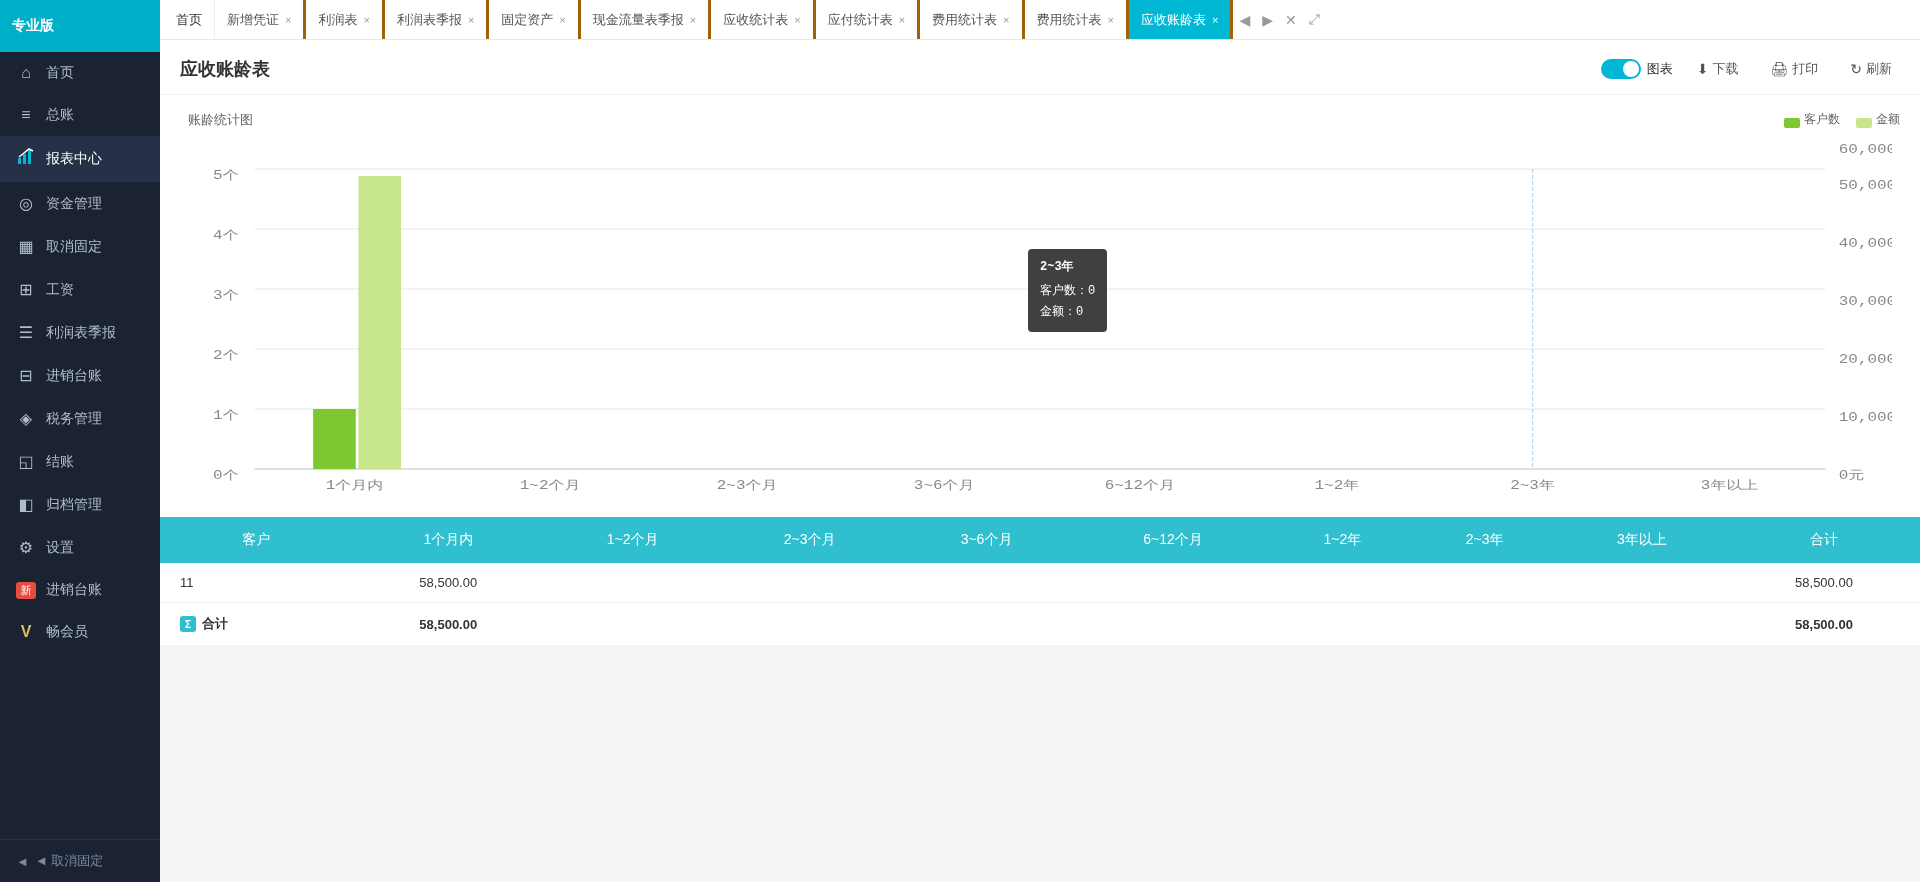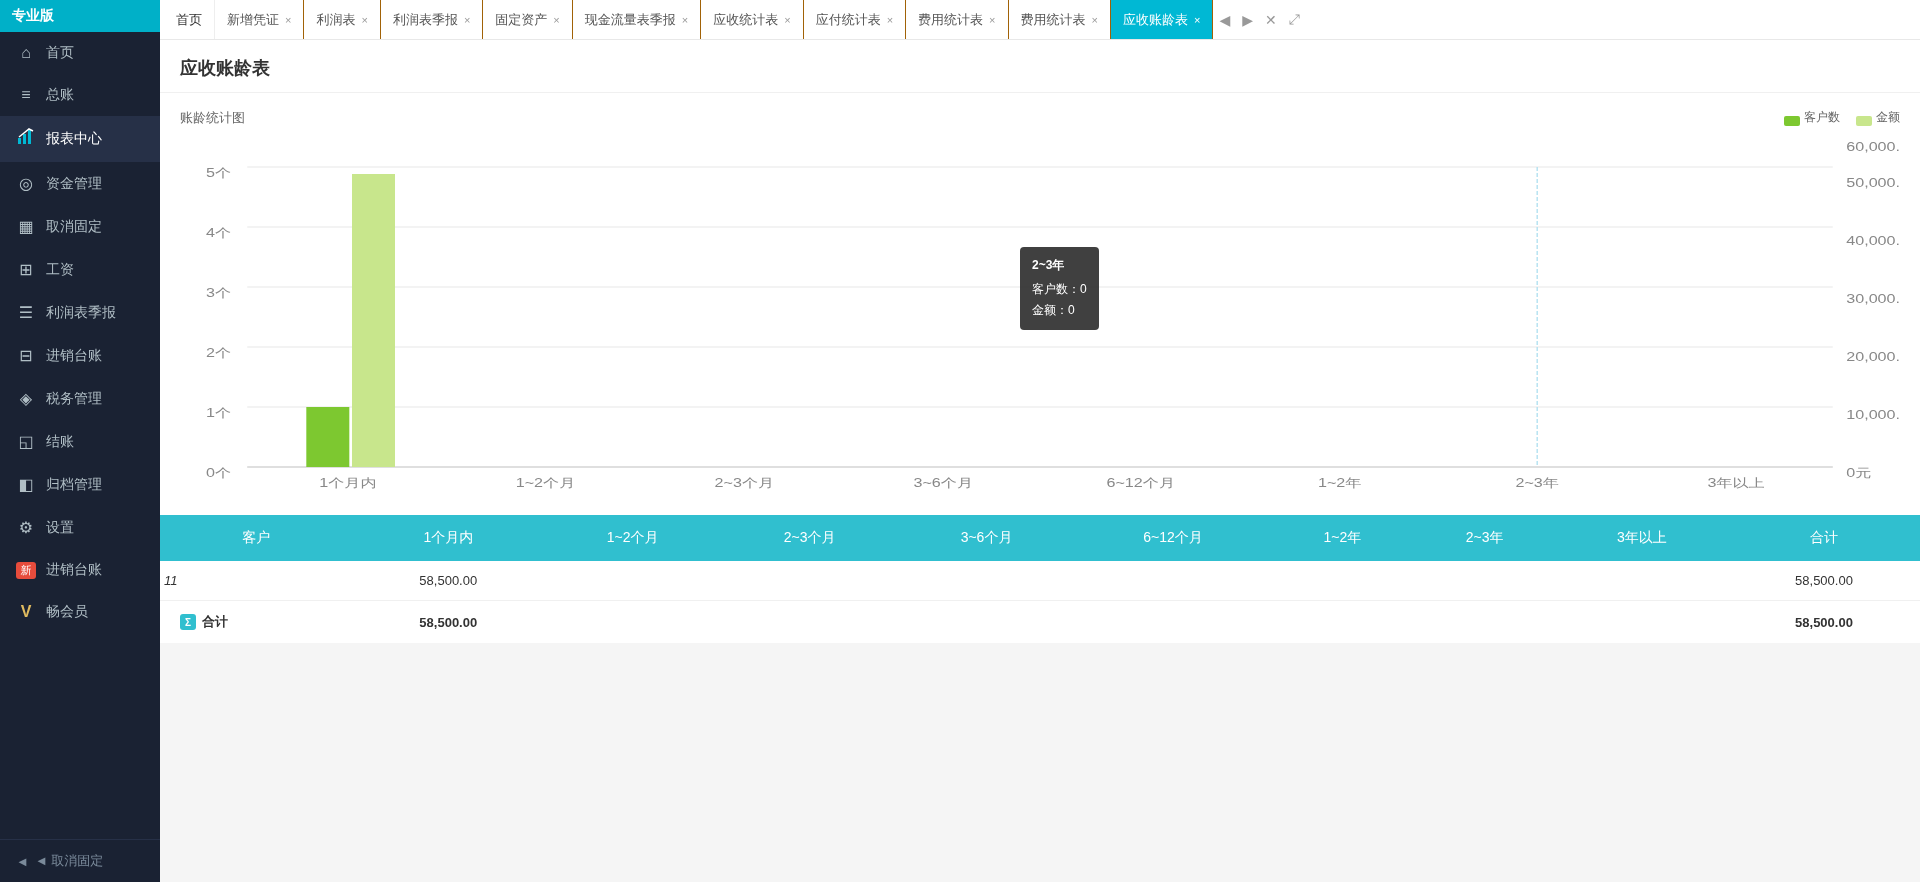--- a/index.html
+++ b/index.html
@@ -14,21 +14,21 @@
       flex-direction: column;
       height: 100%;
       flex-shrink: 0;
     }
     .sidebar-logo {
       background: #00b0c8;
       padding: 8px 12px;
       font-size: 14px;
       color: #fff;
       font-weight: bold;
-      height: 32px;
+      height: 52px;
       display: flex;
       align-items: center;
     }
     .sidebar-item {
       display: flex;
       align-items: center;
       padding: 12px 16px;
       cursor: pointer;
       color: #b0bec5;
       font-size: 14px;
@@ -70,21 +70,21 @@
     }
     .tab-item {
       display: flex;
       align-items: center;
       padding: 0 12px;
       height: 40px;
       font-size: 13px;
       cursor: pointer;
       white-space: nowrap;
       color: #555;
-      border-right: 1px solid #a16207;
+      border-right: 3px solid #a16207;
       gap: 4px;
     }
     .tab-item:first-child { color: #333; font-weight: 500; border-right: 1px solid #eee; }
     .tab-item.active {
       background: #00b8d4;
       color: #fff;
     }
     .tab-item .close-btn {
       font-size: 11px;
       color: #999;
@@ -165,22 +165,23 @@
       color: #555;
       font-size: 13px;
       cursor: pointer;
       padding: 4px 8px;
     }
     .action-icon { font-size: 14px; }
 
     
     .chart-container {
       background: #fff;
-      padding: 16px 20px;
+      padding: 16px 28px;
       position: relative;
+      font-family: Liberation Mono, monospace;
     }
     .chart-title {
       font-size: 13px;
       color: #666;
       margin-bottom: 10px;
     }
     .chart-legend {
       position: absolute;
       top: 16px;
       right: 20px;
@@ -244,21 +245,21 @@
     .data-table tbody tr {
       background: #fff;
       border-bottom: 1px solid #f0f0f0;
     }
     .data-table tbody td {
       padding: 12px 10px;
       font-size: 13px;
       color: #333;
       text-align: center;
     }
-    .data-table tbody td:first-child { text-align: left; padding-left: 4px; font-style: italic; }
+    .data-table tbody td:first-child { text-align: left; padding-left: 20px; }
     .data-table tfoot tr {
       background: #fff;
       border-top: 1px solid #e0e0e0;
     }
     .data-table tfoot td {
       padding: 12px 10px;
       font-size: 13px;
       font-weight: bold;
       color: #333;
       text-align: center;
@@ -408,20 +409,40 @@
     <div class="tab-nav-btn">▶</div>
     <div class="tab-nav-btn">✕</div>
     <div class="tab-nav-btn">⤢</div>
   </div>
 
   <div class="page-content">
     <div class="content-area">
 
       <div class="page-header">
         <span class="page-title">应收账龄表</span>
+        <div class="header-actions">
+          <div class="toggle-switch">
+            <div class="toggle-track">
+              <div class="toggle-thumb"></div>
+            </div>
+            <span class="toggle-label">图表</span>
+          </div>
+          <div class="action-btn">
+            <span class="action-icon">⬇</span>
+            <span>下载</span>
+          </div>
+          <div class="action-btn">
+            <span class="action-icon">🖨</span>
+            <span>打印</span>
+          </div>
+          <div class="action-btn">
+            <span class="action-icon">↻</span>
+            <span>刷新</span>
+          </div>
+        </div>
       </div>
 
       <div class="chart-container">
         <div class="chart-title">账龄统计图</div>
         <div class="chart-legend">
           <div class="legend-item">
             <div class="legend-color" style="background:#7dc830;"></div>
             <span>客户数</span>
           </div>
           <div class="legend-item">

